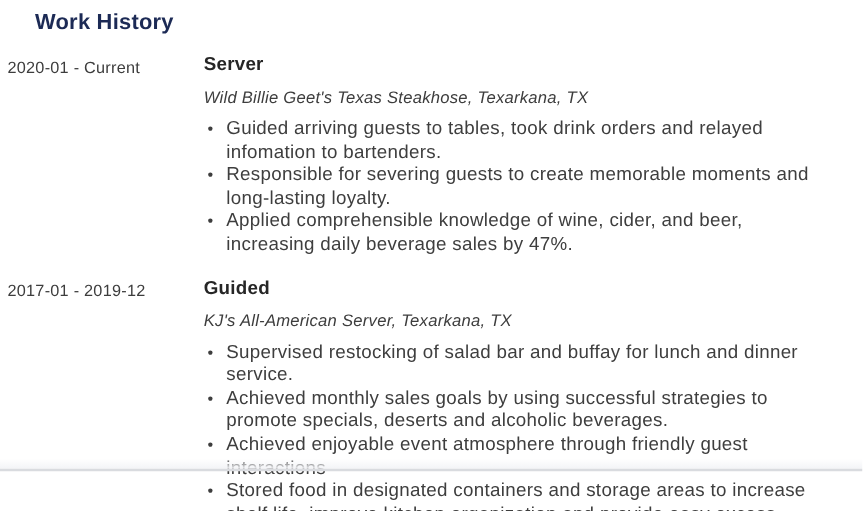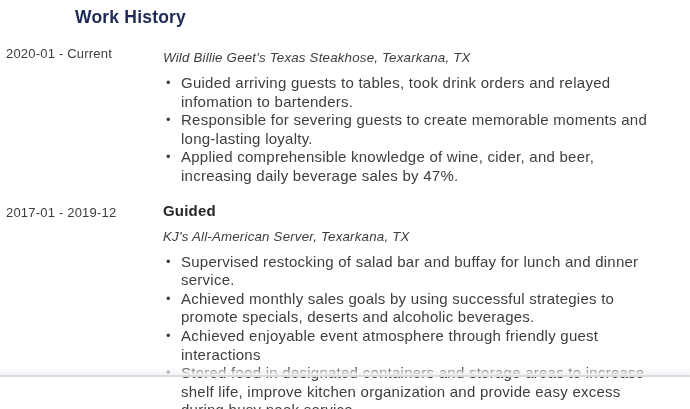--- a/index.html
+++ b/index.html
@@ -14,21 +14,20 @@
     width: 690px; height: 409px;
     background: #ffffff;
   }
   .section-title {
     padding: 6px 0 0 28px;
     font-size: 17.5px;
     line-height: 22px;
     font-weight: bold;
     color: #1c2a55;
     letter-spacing: 0.2px;
-    margin-left: 47px;
   }
   .job {
     display: flex;
     align-items: flex-start;
   }
   .job.first { margin-top: 14px; }
   .job.second { margin-top: 15px; }
   .dates {
     width: 163px;
     padding-left: 6px;
@@ -92,20 +91,21 @@
 </head>
 <body>
 
 <div class="page">
 
   <h2 class="section-title">Work History</h2>
 
   <div class="job first">
     <div class="dates">2020-01 - Current</div>
     <div class="details">
+      <div class="job-title">Server</div>
       <div class="company">Wild Billie Geet's Texas Steakhose, Texarkana, TX</div>
       <ul class="bullets">
         <li>Guided arriving guests to tables, took drink orders and relayed infomation to bartenders.</li>
         <li>Responsible for severing guests to create memorable moments and long-lasting loyalty.</li>
         <li>Applied comprehensible knowledge of wine, cider, and beer, increasing daily beverage sales by 47%.</li>
       </ul>
     </div>
   </div>
 
   <div class="job second">

